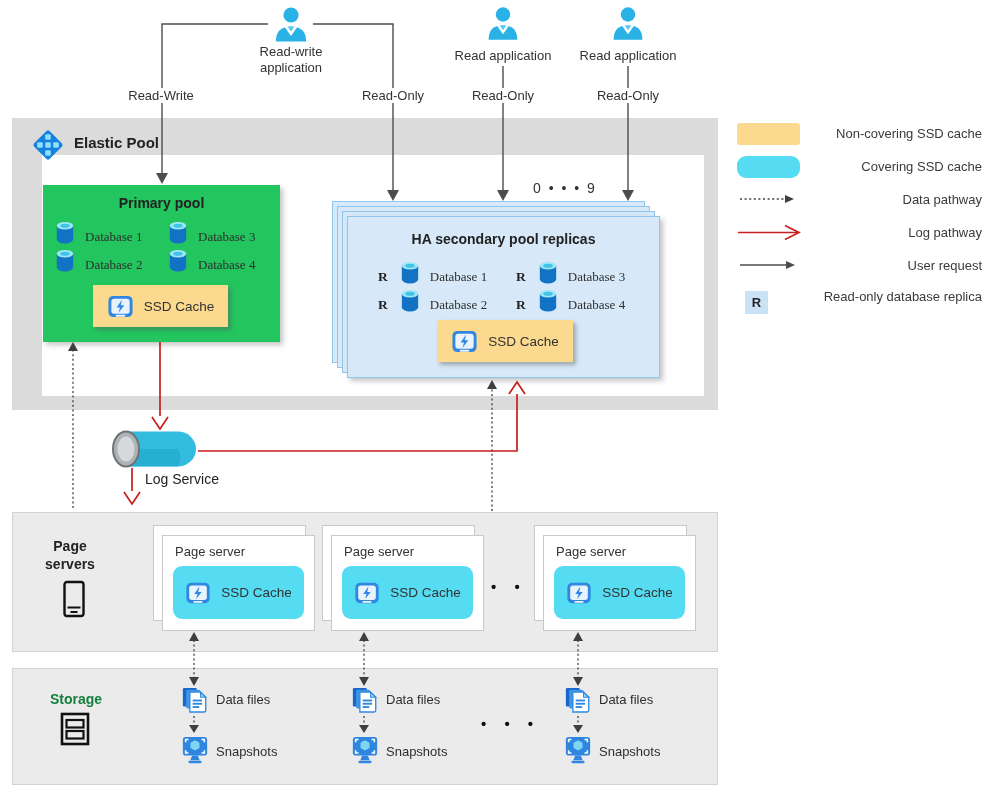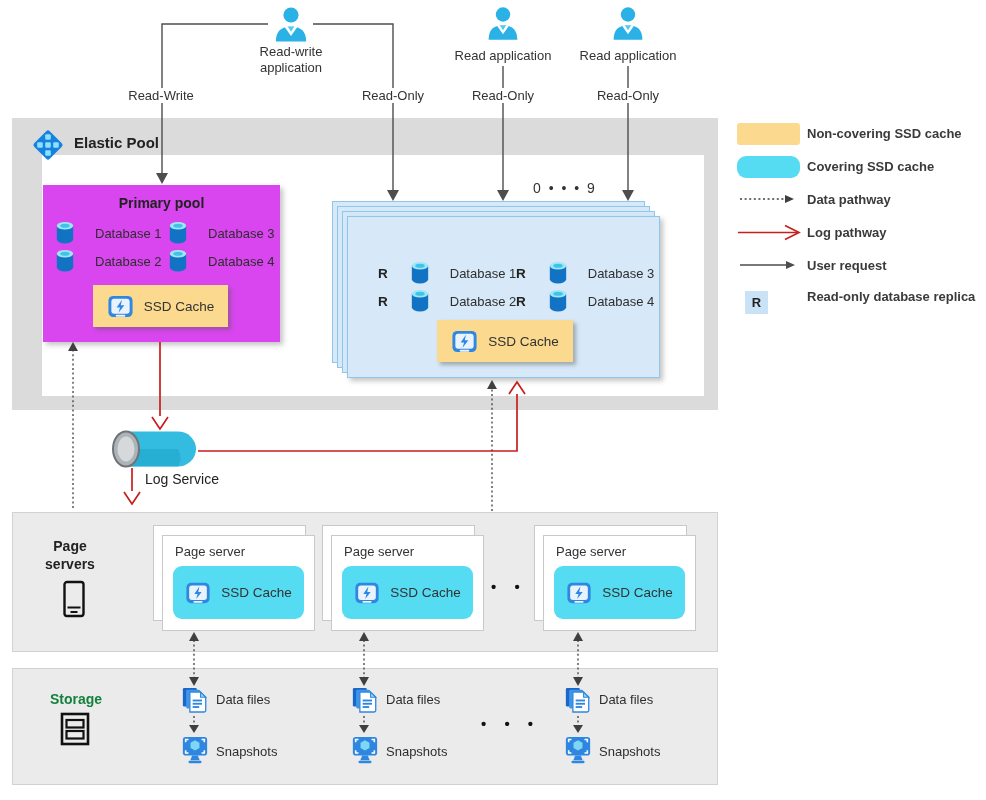--- a/index.html
+++ b/index.html
@@ -12,42 +12,42 @@
   
   .ep-frame{left:12px;top:118px;width:706px;height:292px;background:#dbdbdb;}
   .ep-white{left:42px;top:155px;width:662px;height:241px;background:#fff;}
   .sec-frame{left:12px;width:706px;background:#ebebeb;border:1px solid #d2d2d2;box-sizing:border-box;}
   .ps-frame{top:512px;height:140px;}
   .st-frame{top:668px;height:117px;}
   .ep-title{left:74px;top:134px;font-size:15px;font-weight:bold;color:#222;}
   .flow-label{z-index:7;background:#fff;padding:0 5px;font-size:13px;color:#333;transform:translateX(-50%);white-space:nowrap;}
   .app-label{font-size:13px;color:#333;text-align:center;transform:translateX(-50%);line-height:16px;width:110px;}
   
-  .pool{background:#d946ef;box-shadow:3px 3px 5px rgba(90,90,90,.35);}
+  .pool{background:#22c55e;box-shadow:3px 3px 5px rgba(90,90,90,.35);}
   .primary-pool{left:43px;top:185px;width:237px;height:157px;}
   .pool-title{position:absolute;left:0;right:0;top:10px;text-align:center;font-size:14px;font-weight:bold;color:#222;}
-  .db-item{position:absolute;display:flex;align-items:center;gap:20px;font-size:13px;color:#2e2e2e;white-space:nowrap;}
+  .db-item{position:absolute;display:flex;align-items:flex-end;gap:10px;font-size:13px;color:#2e2e2e;white-space:nowrap;font-family:Liberation Serif, serif;}
   .r-prefix{font-weight:bold;color:#222;font-size:13.5px;margin-right:2px;}
   .ssd-box{position:absolute;display:flex;align-items:center;justify-content:center;gap:10px;
     background:#fbd98f;box-shadow:3px 3px 4px rgba(90,90,90,.45);font-size:13.5px;color:#333;}
   .ssd-box.cyan{background:#55dcf2;border-radius:9px;box-shadow:none;}
   .ha-layer{position:absolute;width:313px;height:162px;background:#d7e9f8;border:1px solid #8fc6ec;box-sizing:border-box;}
   .ha-front{box-shadow:3px 3px 5px rgba(90,90,90,.35);}
   .replica-count{left:533px;top:180px;font-size:14px;color:#333;letter-spacing:2px;white-space:nowrap;}
   
   .ps-title{left:28px;top:537px;width:84px;text-align:center;font-size:14px;font-weight:bold;color:#222;line-height:18px;}
   .card-back,.card{width:153px;height:96px;background:#fff;border:1px solid #c9c9c9;box-sizing:border-box;}
   .card-title{position:absolute;left:12px;top:8px;font-size:13px;color:#333;}
   .ellipsis{font-size:15px;font-weight:bold;color:#111;letter-spacing:7px;white-space:nowrap;}
   .st-title{left:38px;top:691px;width:64px;text-align:right;font-size:14px;font-weight:bold;color:#15803d;}
   .col-label{font-size:13px;color:#2e2e2e;white-space:nowrap;}
   
   .log-label{left:145px;top:471px;font-size:14px;font-weight:normal;color:#222;}
   
-  .legend-label{position:absolute;left:807px;font-size:13px;font-weight:bold;color:#3a3a3a;width:175px;line-height:16px;}
+  .legend-label{position:absolute;left:807px;font-size:13px;font-weight:normal;color:#3a3a3a;width:175px;line-height:16px;text-align:right;}
   .swatch{position:absolute;left:737px;width:63px;height:22px;}
   .sw-yellow{background:#fbd98f;border-radius:3px;}
   .sw-cyan{background:#55dcf2;border-radius:9px;}
   .r-box{position:absolute;left:745px;top:291px;width:23px;height:23px;background:#c9e2f5;
     display:flex;align-items:center;justify-content:center;font-size:13px;font-weight:bold;color:#222;}
   svg{display:block;}
   .overlay{position:absolute;left:0;top:0;z-index:6;pointer-events:none;}
 </style>
 </head>
 <body>
@@ -203,20 +203,21 @@
       <span>SSD Cache</span>
     </div>
   </div>
 
   <div class="abs replica-count">0 • • • 9</div>
 
   <div class="abs ha-layer" style="left:332px;top:201px;"></div>
   <div class="abs ha-layer" style="left:337px;top:206px;"></div>
   <div class="abs ha-layer" style="left:342px;top:211px;"></div>
   <div class="abs ha-layer ha-front" style="left:347px;top:216px;">
+    <div class="pool-title" style="top:14px;">HA secondary pool replicas</div>
 
     <div class="db-item" style="left:30px;top:44px;">
       <span class="r-prefix">R</span>
       <svg width="20" height="24" viewBox="0 0 22 26">
         <path d="M2,5 V20 A9,4.5 0 0 0 20,20 V5 Z" fill="#1273c4"></path>
         <ellipse cx="11" cy="5" rx="9" ry="4.2" fill="#9fe7f6"></ellipse>
         <ellipse cx="11" cy="5" rx="5.2" ry="2.3" fill="#3fc3e9"></ellipse>
       </svg>
       <span>Database 1</span>
     </div>

